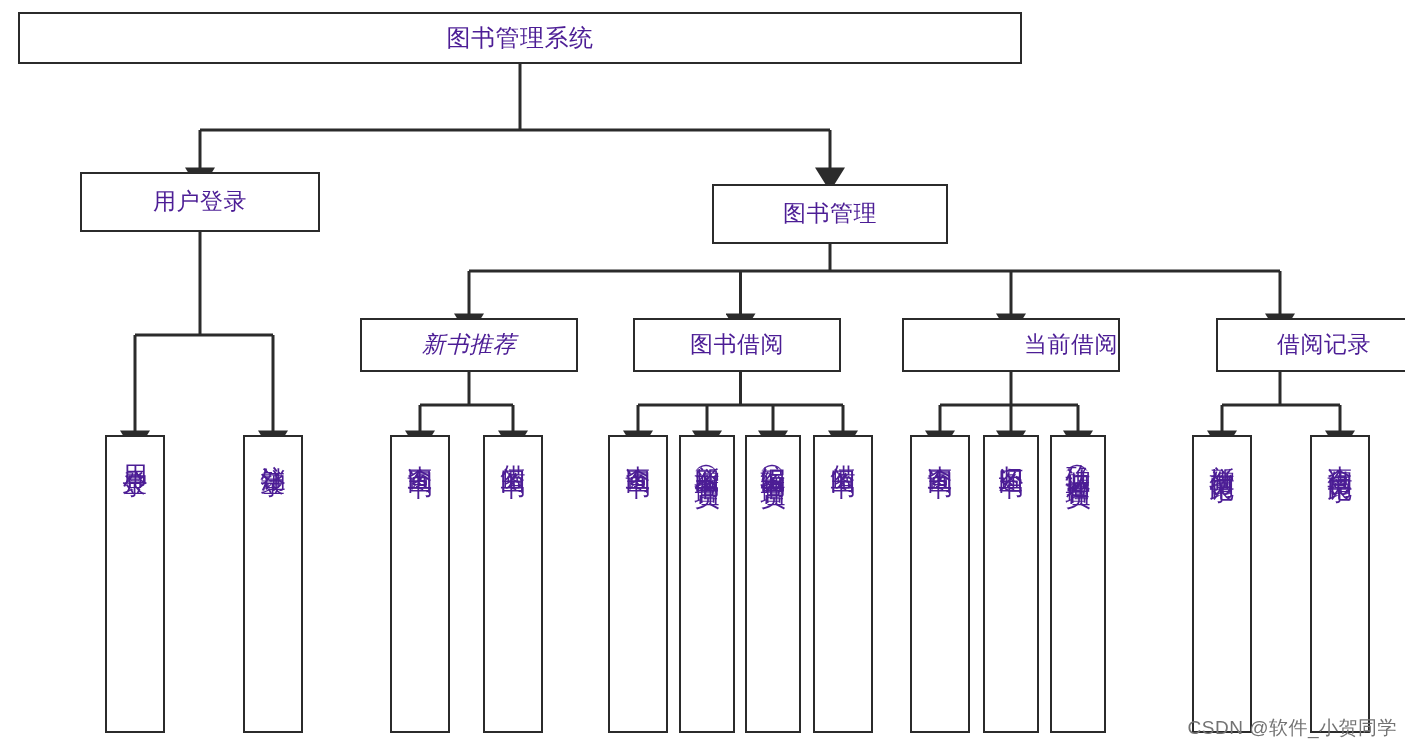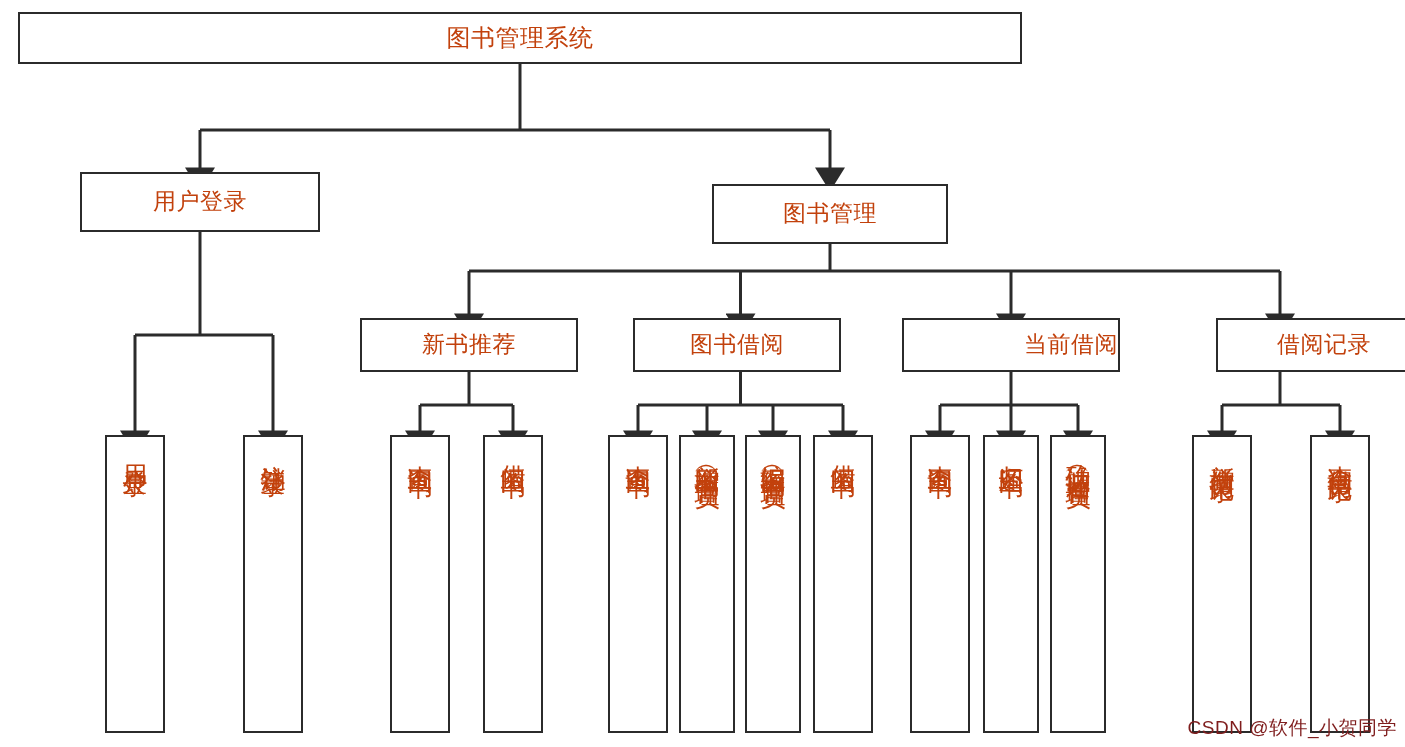--- a/index.html
+++ b/index.html
@@ -28,21 +28,21 @@
     pointer-events: none;
   }
   .node {
     position: absolute;
     box-sizing: border-box;
     background: #ffffff;
     border: 2.5px solid #2b2b2b;
     display: flex;
     align-items: center;
     justify-content: center;
-    color: #c2410c;
+    color: #4c1d95;
   }
   .node-label {
     display: block;
     text-align: center;
     line-height: 1.18;
     white-space: nowrap;
   }
   
   .h-node .node-label {
     font-size: 23px;
@@ -63,21 +63,21 @@
     font-size: 25px;
     line-height: 1.0;
     letter-spacing: 3px;
     white-space: nowrap;
   }
   .watermark {
     position: absolute;
     right: 8px;
     bottom: 6px;
     font-size: 19px;
-    color: #7f1d1d;
+    color: #737373;
     letter-spacing: 0.5px;
     user-select: none;
     white-space: nowrap;
   }
 </style>
 </head>
 <body>
 
 <div id="diagram-root">
   <svg class="wires" viewBox="0 0 1405 747" xmlns="http://www.w3.org/2000/svg">
@@ -126,21 +126,21 @@
   <div id="node-layer">
       <div class="node h-node node-root" style="left: 18px; top: 12px; width: 1004px; height: 52px;">
         <span class="node-label">图书管理系统</span>
       </div>
       <div class="node h-node" style="left: 80px; top: 172px; width: 240px; height: 60px;">
         <span class="node-label">用户登录</span>
       </div>
       <div class="node h-node" style="left: 712px; top: 184px; width: 236px; height: 60px;">
         <span class="node-label">图书管理</span>
       </div>
-      <div class="node h-node" style="left: 360px; top: 318px; width: 218px; height: 54px;">
+      <div class="node h-node" style="left: 360px; top: 318px; width: 218px; height: 54px; font-style: italic;">
         <span class="node-label">新书推荐</span>
       </div>
       <div class="node h-node" style="left: 633px; top: 318px; width: 208px; height: 54px;">
         <span class="node-label">图书借阅</span>
       </div>
       <div class="node h-node" style="left: 902px; top: 318px; width: 218px; height: 54px; justify-content: flex-end;">
         <span class="node-label">当前借阅</span>
       </div>
       <div class="node h-node" style="left: 1216px; top: 318px; width: 216px; height: 54px;">
         <span class="node-label">借阅记录</span>

